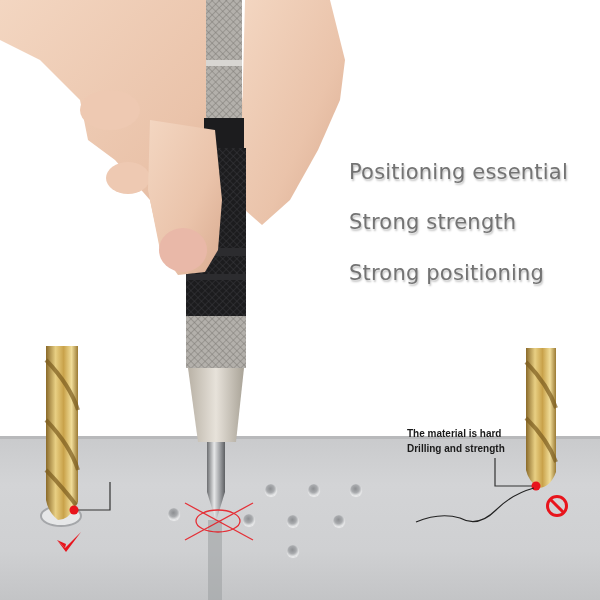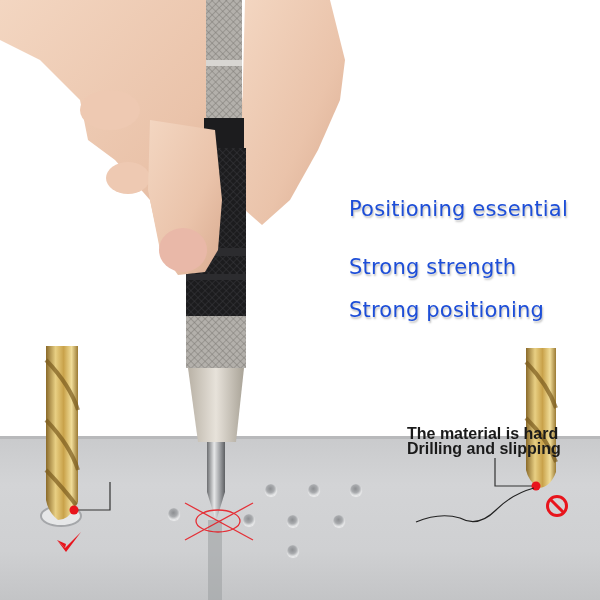--- a/index.html
+++ b/index.html
@@ -5,25 +5,25 @@
     html, body { margin: 0; padding: 0; }
     body { width: 600px; height: 600px; position: relative; overflow: hidden; background: #ffffff; font-family: "DejaVu Sans", sans-serif; }
     .abs { position: absolute; }
 
     
     .plate { left: 0; top: 436px; width: 600px; height: 164px;
       background: linear-gradient(180deg, #c9cacc 0%, #d3d4d6 30%, #cfd0d2 70%, #c3c4c6 100%); }
     .plate-edge { left: 0; top: 436px; width: 600px; height: 3px; background: #b8b9bb; }
 
     
-    .headline { left: 349px; font-size: 21px; color: #1d4ed8; letter-spacing: 0.2px;
-      text-shadow: 1px 2px 2px rgba(0,0,0,0.25); white-space: nowrap; margin-top: 37px; }
+    .headline { left: 349px; font-size: 21px; color: #737373; letter-spacing: 0.2px;
+      text-shadow: 1px 2px 2px rgba(0,0,0,0.25); white-space: nowrap; }
 
     
-    .callout { font-family: "Liberation Sans", sans-serif; font-weight: bold; font-size: 16px; color: #1a1a1a; line-height: 15px; white-space: nowrap; }
+    .callout { font-family: "Liberation Sans", sans-serif; font-weight: bold; font-size: 10px; color: #1a1a1a; line-height: 15px; white-space: nowrap; }
 
     
     .dimple { width: 12px; height: 12px; border-radius: 50%;
       background: radial-gradient(circle at 45% 40%, #8d8f92 0%, #a9abae 40%, #e9eaeb 70%, #c7c8ca 100%);
       box-shadow: 0 1px 1px rgba(255,255,255,0.6); }
   </style>
 </head>
 <body>
 
 <div class="abs plate"></div>
@@ -121,29 +121,29 @@
 <div class="abs dimple" style="left:168px;top:508px"></div>
 <div class="abs dimple" style="left:243px;top:514px"></div>
 <div class="abs dimple" style="left:265px;top:484px"></div>
 <div class="abs dimple" style="left:308px;top:484px"></div>
 <div class="abs dimple" style="left:350px;top:484px"></div>
 <div class="abs dimple" style="left:287px;top:515px"></div>
 <div class="abs dimple" style="left:333px;top:515px"></div>
 <div class="abs dimple" style="left:287px;top:545px"></div>
 
 <div class="abs headline" style="top:160px">Positioning essential</div>
-<div class="abs headline" style="top:218px">Strong strength</div>
+<div class="abs headline" style="top:210px">Strong strength</div>
 <div class="abs headline" style="top:261px">Strong positioning</div>
 
 <div class="abs callout" style="left:82px;top:446px">
 </div>
 
 <div class="abs callout" style="left:407px;top:426px">
   <div>The material is hard</div>
-  <div>Drilling and slipping</div>
+  <div>Drilling and strength</div>
 </div>
 
 <svg class="abs" style="left:55px;top:530px" width="28" height="22">
   <path d="M2 10 L10 18 L26 2 L11 22 Z" fill="#e8141c"></path>
   <path d="M2 10 L11 14 L10 18 Z" fill="#e8141c"></path>
 </svg>
 
 <svg class="abs" style="left:545px;top:494px" width="24" height="24">
   <circle cx="12" cy="12" r="9.5" fill="none" stroke="#e8141c" stroke-width="3"></circle>
   <line x1="5.5" y1="5.5" x2="18.5" y2="18.5" stroke="#e8141c" stroke-width="3"></line>

